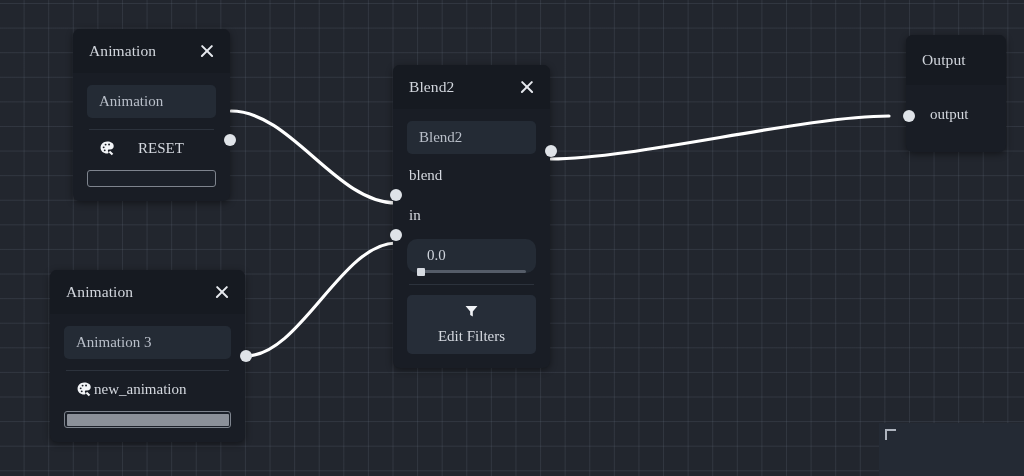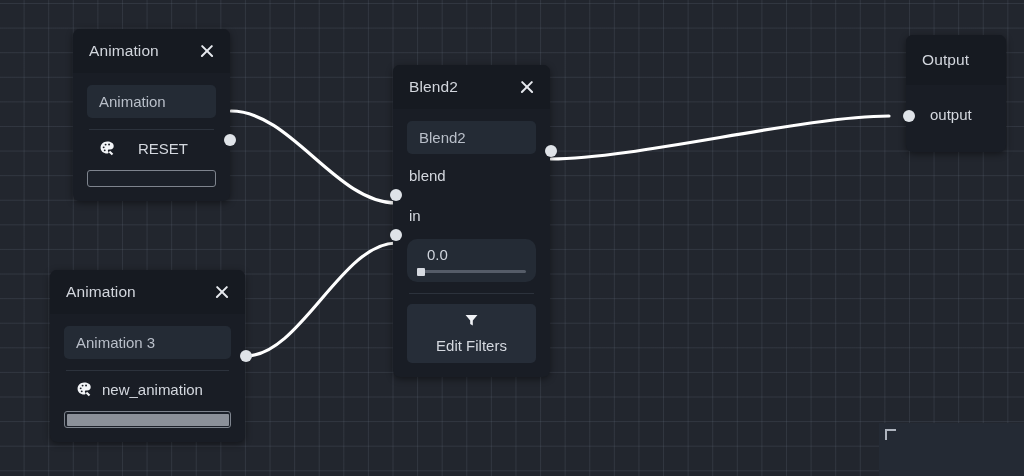--- a/index.html
+++ b/index.html
@@ -11,21 +11,21 @@
     position: relative;
     width: 1024px;
     height: 476px;
     overflow: hidden;
     background-color: #22262e;
     background-image:
       linear-gradient(to right, rgba(130,140,158,0.16) 1px, transparent 1px),
       linear-gradient(to bottom, rgba(130,140,158,0.16) 1px, transparent 1px);
     background-size: 24.6px 24.6px;
     background-position: -1px 3px;
-    font-family: Liberation Sans, sans-serif;
+    font-family: Liberation Serif, serif;
     -webkit-font-smoothing: antialiased;
   }
 
   
   #wires {
     position: absolute;
     left: 0; top: 0;
     width: 1024px; height: 476px;
     pointer-events: none;
     z-index: 5;
@@ -130,21 +130,21 @@
   .progressbar-fill {
     height: 100%;
     background: #8b9099;
     border-radius: 1px;
   }
 
   
   .slider-box {
     background: #242b35;
     border-radius: 10px;
-    padding: 6px 10px 9px 10px;
+    padding: 6px 10px 0 10px;
     box-sizing: border-box;
   }
   .slider-value {
     color: #cfd4dc;
     font-size: 15px;
     padding-left: 10px;
     line-height: 20px;
   }
   .slider-track {
     position: relative;
@@ -267,21 +267,21 @@
   </div>
 
   <div class="node" id="node-animation-2" style="left:50px; top:270px; width:195px;">
     <div class="node-titlebar">
       <span class="node-title">Animation</span>
       <span class="close-btn"></span>
     </div>
     <div class="node-body">
       <div class="text-field">Animation 3</div>
       <div class="divider"></div>
-      <div class="row" style="justify-content:flex-start; padding-left:12px; gap:9px;">
+      <div class="row" style="justify-content:flex-start; padding-left:12px; gap:1px;">
         <svg class="palette-icon" viewBox="0 0 24 24">
           <path d="M11.5 2.2c-5.2 0-9.3 3.9-9.3 8.8 0 4.9 4.1 8.1 9.3 8.1 1.3 0 2-.7 2-1.6 0-.5-.2-.8-.5-1.2-.3-.4-.5-.7-.5-1.2 0-.9.7-1.6 1.6-1.6h1.6c3.2 0 5.1-2.1 5.1-5 0-3.9-4.2-6.3-9.3-6.3z" fill="#f2f4f7"></path>
           <path d="M13.6 17.2l4.4 4.4 2.1-2.1-4.4-4.4z" fill="#f2f4f7"></path>
           <circle cx="6.6" cy="10.4" r="1.35" fill="#191d25"></circle>
           <circle cx="9.3" cy="6.5" r="1.35" fill="#191d25"></circle>
           <circle cx="14.2" cy="6.3" r="1.35" fill="#191d25"></circle>
           <circle cx="8.1" cy="14.6" r="1.35" fill="#191d25"></circle>
         </svg>
         <span class="row-label">new_animation</span>
       </div>

